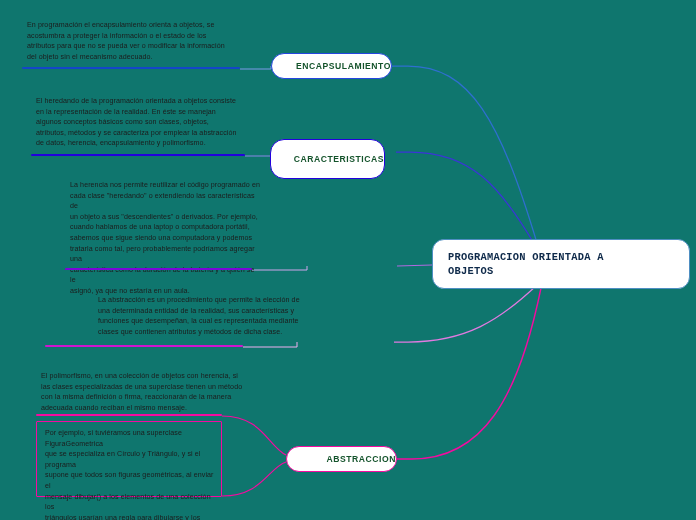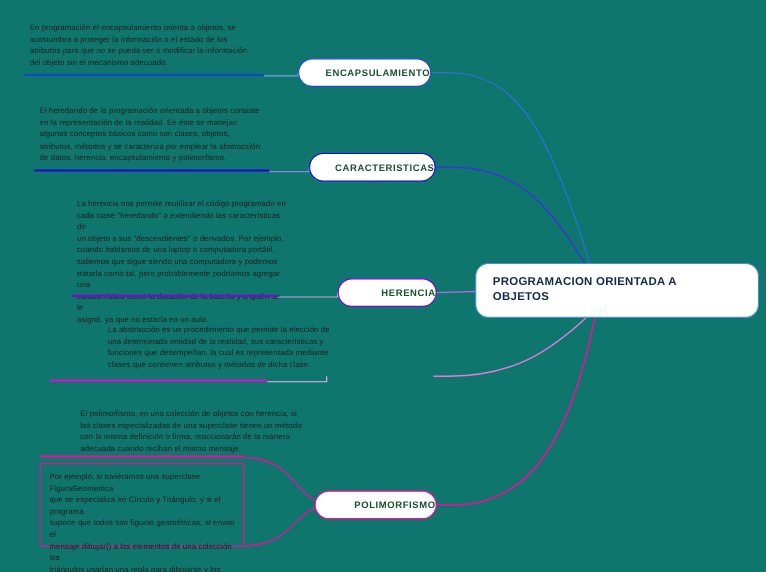--- a/index.html
+++ b/index.html
@@ -83,21 +83,21 @@
     background: #ffffff;
     display: flex;
     align-items: center;
     color: #0f2a4a;
     font-size: 10.4px;
     font-weight: bold;
     letter-spacing: 0.25px;
     line-height: 14px;
     padding: 0 12px 0 15px;
     white-space: pre-line;
-    font-family: Liberation Sans, sans-serif;
+    font-family: Liberation Mono, monospace;
   }
 </style>
 </head>
 <body>
 
 <div id="canvas">
 
   <svg id="links" viewBox="0 0 696 520">
 
     <path d="M392,66 L408,66 C470,66 500,120 537,243" fill="none" stroke="#2f6fd0" stroke-width="1.25"></path>
@@ -140,51 +140,48 @@
 característica como la duración de la batería y a quién se le
 asignó, ya que no estaría en un aula.</div>
   <div class="note-underline" style="left:65px; top:268px; width:187px; background:#7b06d8;"></div>
 
   <div class="note" style="left:50px; top:295px; width:204px;margin-left:48px;">La abstracción es un procedimiento que permite la elección de
 una determinada entidad de la realidad, sus características y
 funciones que desempeñan, la cual es representada mediante
 clases que contienen atributos y métodos de dicha clase.</div>
   <div class="note-underline" style="left:45px; top:345px; width:198px; background:#cf14cf;"></div>
 
-  <div class="note" style="left:41px; top:371px; width:210px;margin-left:32px;">El polimorfismo, en una colección de objetos con herencia, si
+  <div class="note" style="left:41px; top:371px; width:210px;">El polimorfismo, en una colección de objetos con herencia, si
 las clases especializadas de una superclase tienen un método
 con la misma definición o firma, reaccionarán de la manera
 adecuada cuando reciban el mismo mensaje.</div>
   <div class="note-underline" style="left:36px; top:414px; width:186px; background:#f50aa0;"></div>
 
   <div class="note-box" style="left:36px; top:421px; width:186px; height:76px; border-color:#f50aa0;">
     <div class="note-inner">Por ejemplo, si tuviéramos una superclase FiguraGeometrica
 que se especializa en Círculo y Triángulo, y si el programa
 supone que todos son figuras geométricas, al enviar el
 mensaje dibujar() a los elementos de una colección los
 triángulos usarían una regla para dibujarse y los círculos
 utilizarían su compás para hacer lo mismo. Ambas son figuras
 geométricas, pero se dibujan de manera distinta.</div>
   </div>
 
   <div class="node" style="left:271px; top:53px; width:121px; height:26px; border-color:#2546e0;">
     <span>ENCAPSULAMIENTO</span>
   </div>
 
-  <div class="node" style="left:281px; top:139px; width:115px; height:26px; border-color:#2200dd;">
+  <div class="node" style="left:270px; top:139px; width:115px; height:40px; border-color:#2200dd;">
     <span>CARACTERISTICAS</span>
   </div>
 
-  <div class="node" style="left:307px; top:253px; width:90px; height:26px; border-color:#7b06d8;">
-    <span>HERENCIA</span>
-  </div>
 
 
   <div class="node" style="left:286px; top:446px; width:111px; height:26px; border-color:#f50aa0;">
-    <span>POLIMORFISMO</span>
+    <span>ABSTRACCION</span>
   </div>
 
   <div class="root-node">
     <span>PROGRAMACION ORIENTADA A
 OBJETOS</span>
   </div>
 
 </div>
 
 </body></html>

